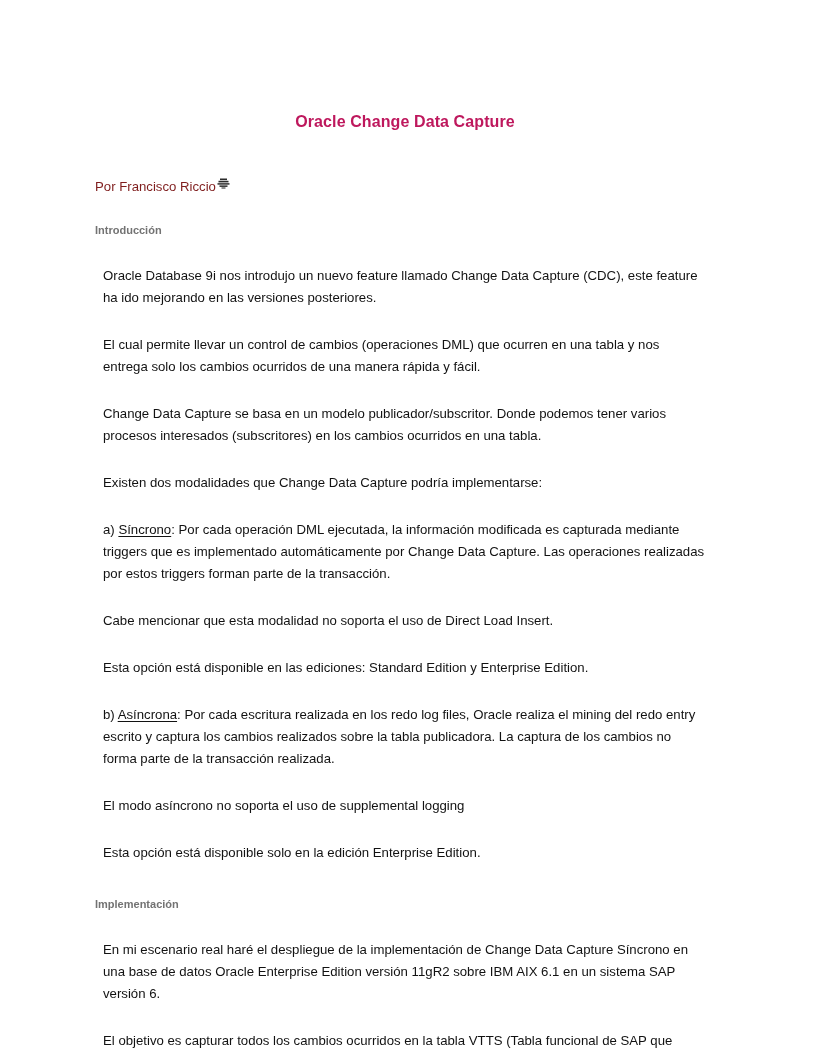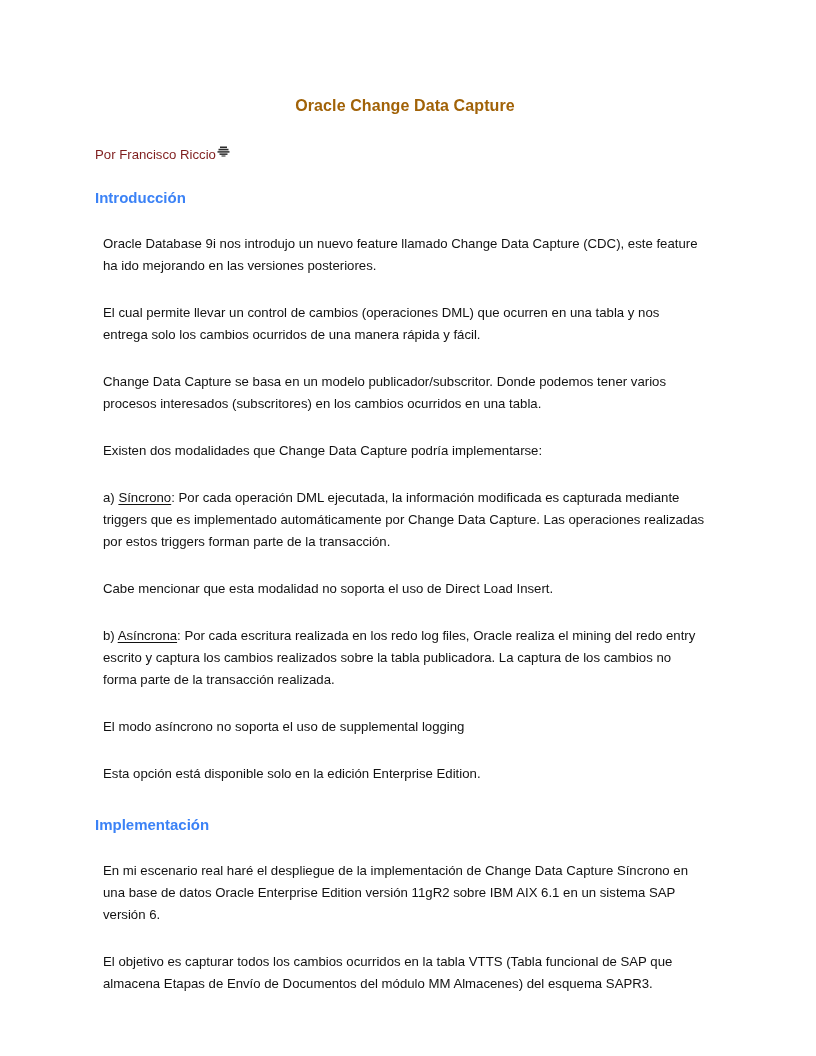--- a/index.html
+++ b/index.html
@@ -23,48 +23,48 @@
     position: absolute;
     left: 95px;
     top: 0;
     width: 620px;
   }
   .doc-title {
     text-align: center;
     font-size: 16px;
     font-weight: bold;
     letter-spacing: 0.1px;
-    margin: 0;
+    margin: 16px;
     padding-top: 96px;
     line-height: 20px;
-    color: #a16207;
+    color: #be185d;
   }
   .byline {
     font-size: 13.2px;
     line-height: 22px;
     margin: 0;
     padding-top: 28px;
     color: #7f1d1d;
   }
   .author-mark {
     display: inline-block;
     width: 13px;
     height: 11px;
     vertical-align: 2px;
     margin-left: 1px;
     position: relative;
   }
   .author-mark svg { display: block; }
   h2.section {
-    font-size: 15px;
+    font-size: 11px;
     font-weight: bold;
     margin: 0;
     padding-top: 22px;
     line-height: 20px;
-    color: #3b82f6;
+    color: #737373;
   }
   p.para {
     font-size: 13.2px;
     line-height: 22px;
     margin: 8px;
     padding-top: 17px;
     color: #121212;
     text-align: left;
   }
   .u {
@@ -96,20 +96,21 @@
 
 
     <p class="para">Change Data Capture se basa en un modelo publicador/subscritor. Donde podemos tener varios procesos interesados (subscritores) en los cambios ocurridos en una tabla.</p>
 
     <p class="para">Existen dos modalidades que Change Data Capture podría implementarse:</p>
 
     <p class="para"><span>a) </span><span class="u">Síncrono</span><span>: Por cada operación DML ejecutada, la información modificada es capturada mediante triggers que es implementado automáticamente por Change Data Capture. Las operaciones realizadas por estos triggers forman parte de la transacción.</span></p>
 
     <p class="para">Cabe mencionar que esta modalidad no soporta el uso de Direct Load Insert.</p>
 
+    <p class="para">Esta opción está disponible en las ediciones: Standard Edition y Enterprise Edition.</p>
 
     <p class="para"><span>b) </span><span class="u">Asíncrona</span><span>: Por cada escritura realizada en los redo log files, Oracle realiza el mining del redo entry escrito y captura los cambios realizados sobre la tabla publicadora. La captura de los cambios no forma parte de la transacción realizada.</span></p>
 
     <p class="para">El modo asíncrono no soporta el uso de supplemental logging</p>
 
     <p class="para">Esta opción está disponible solo en la edición Enterprise Edition.</p>
 
     <h2 class="section">Implementación</h2>
 
     <p class="para">En mi escenario real haré el despliegue de la implementación de Change Data Capture Síncrono en una base de datos Oracle Enterprise Edition versión 11gR2 sobre IBM AIX 6.1 en un sistema SAP versión 6.</p>

